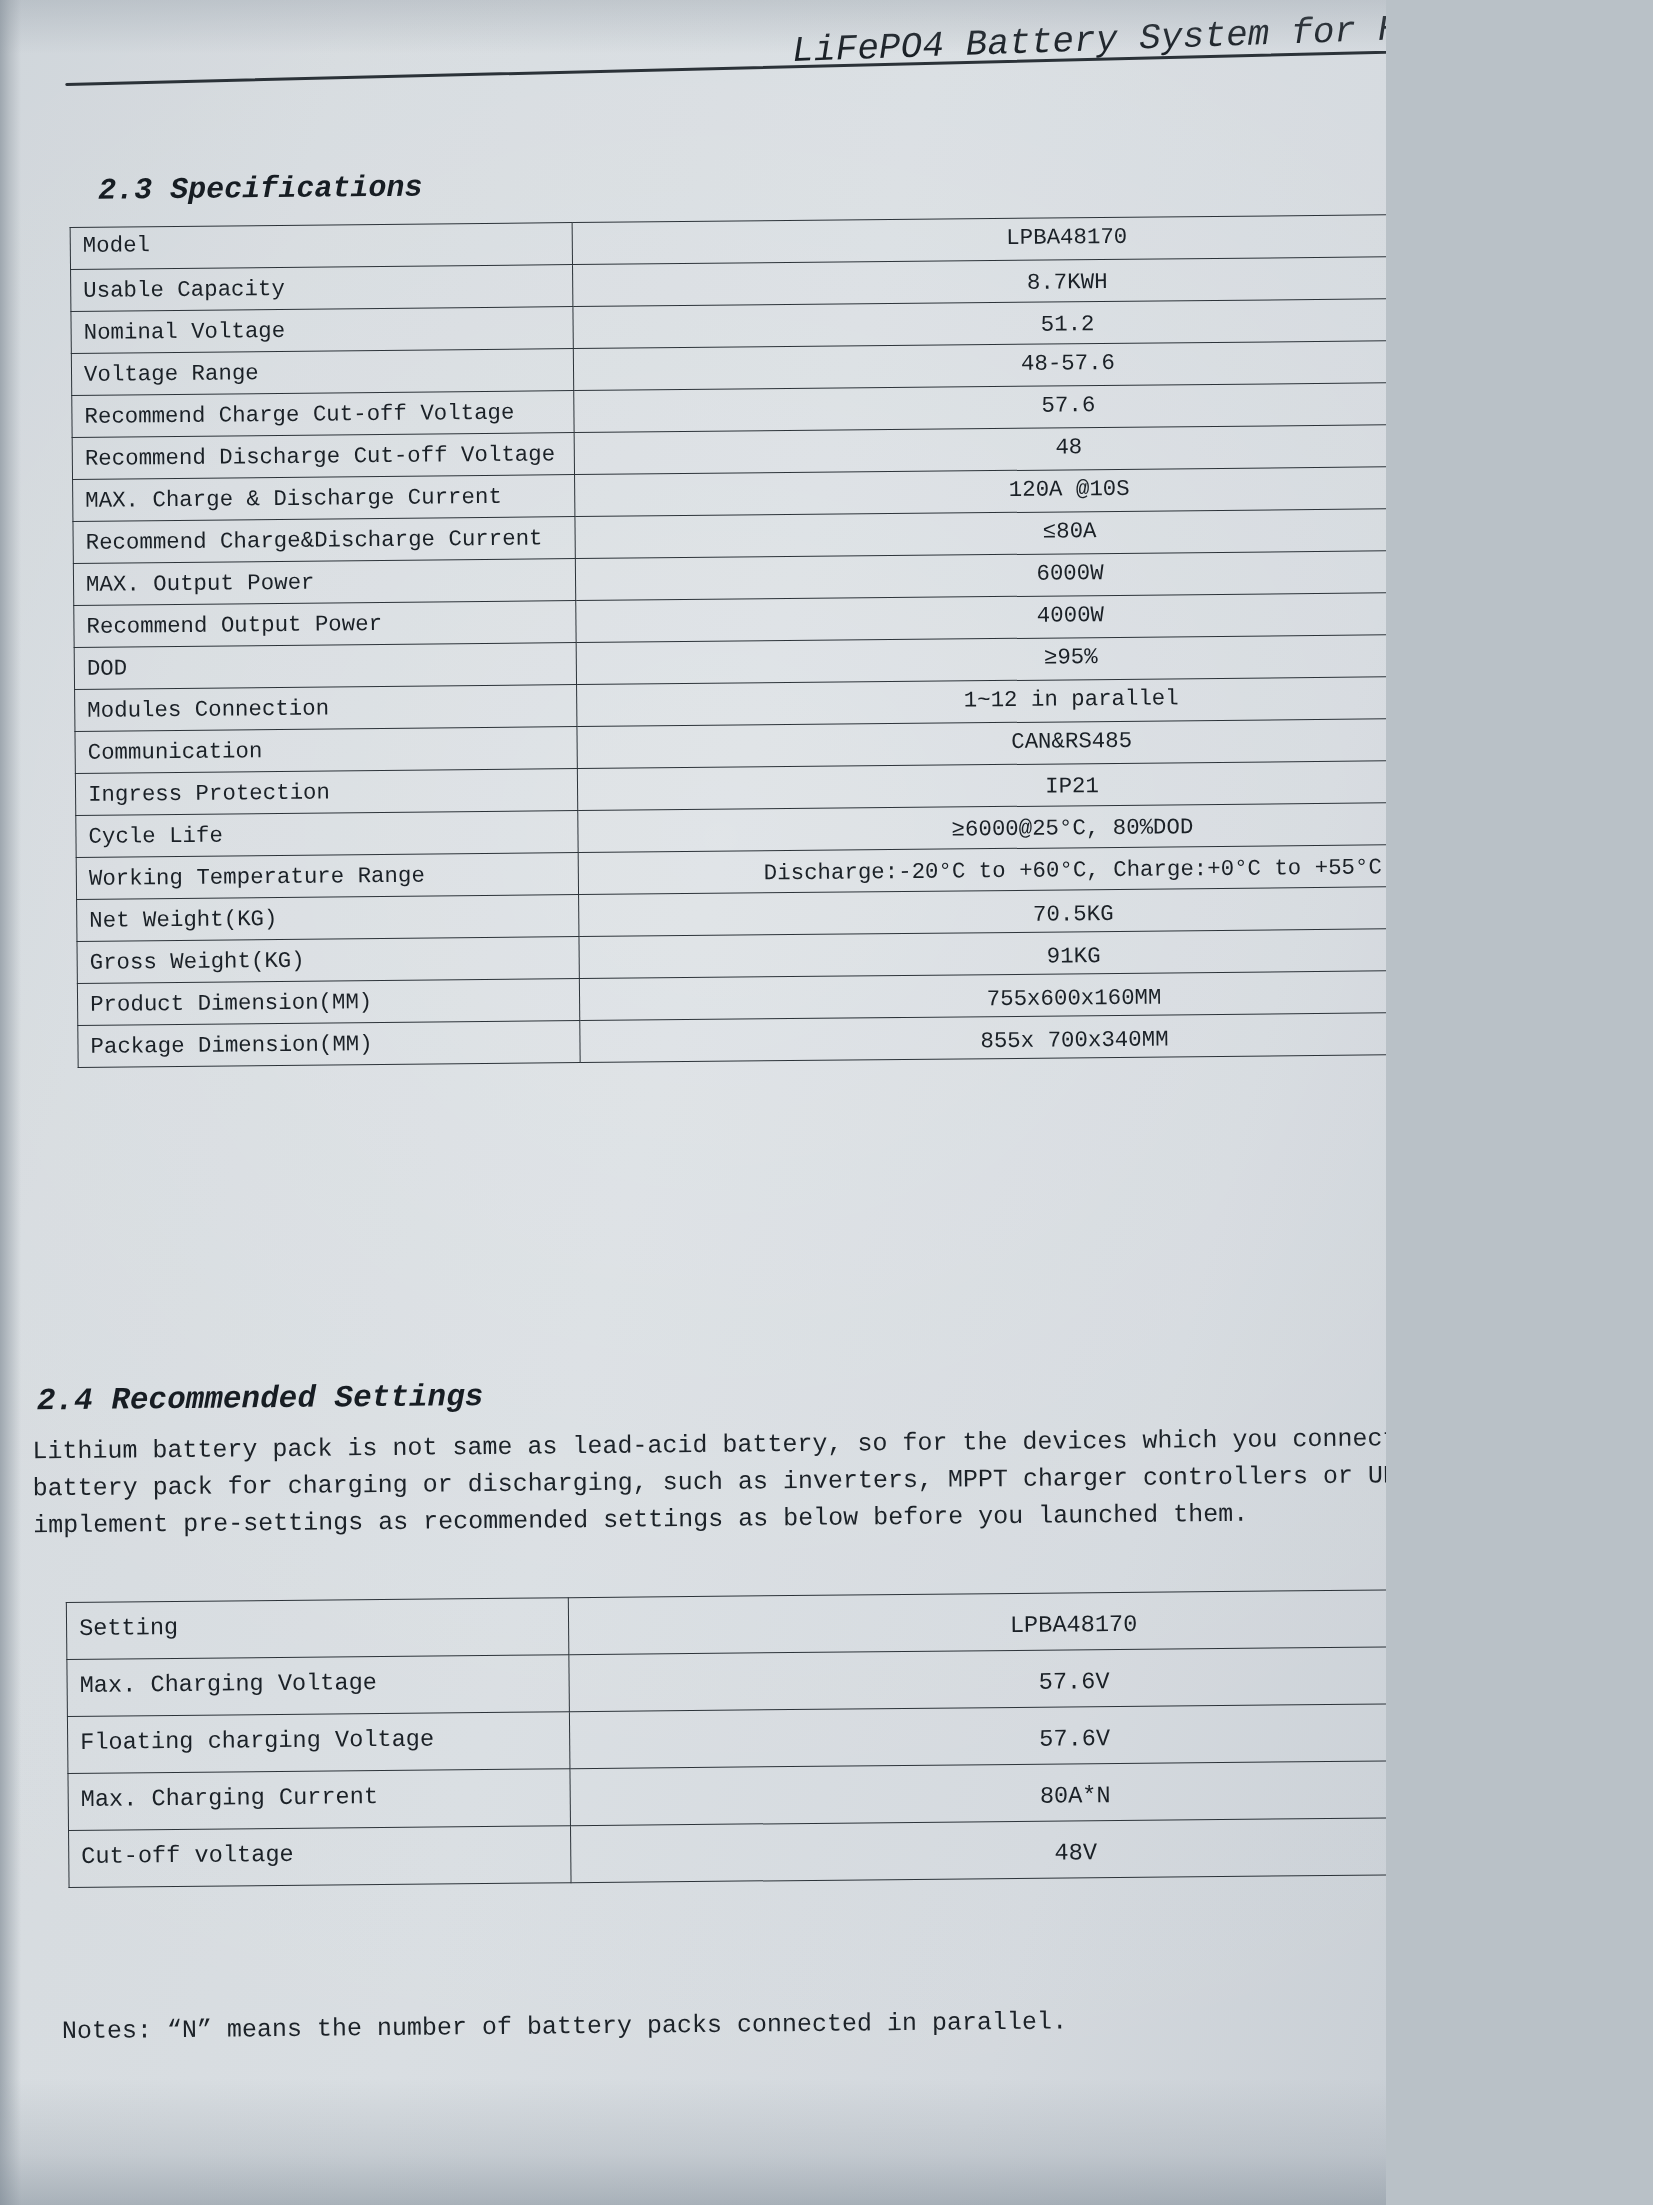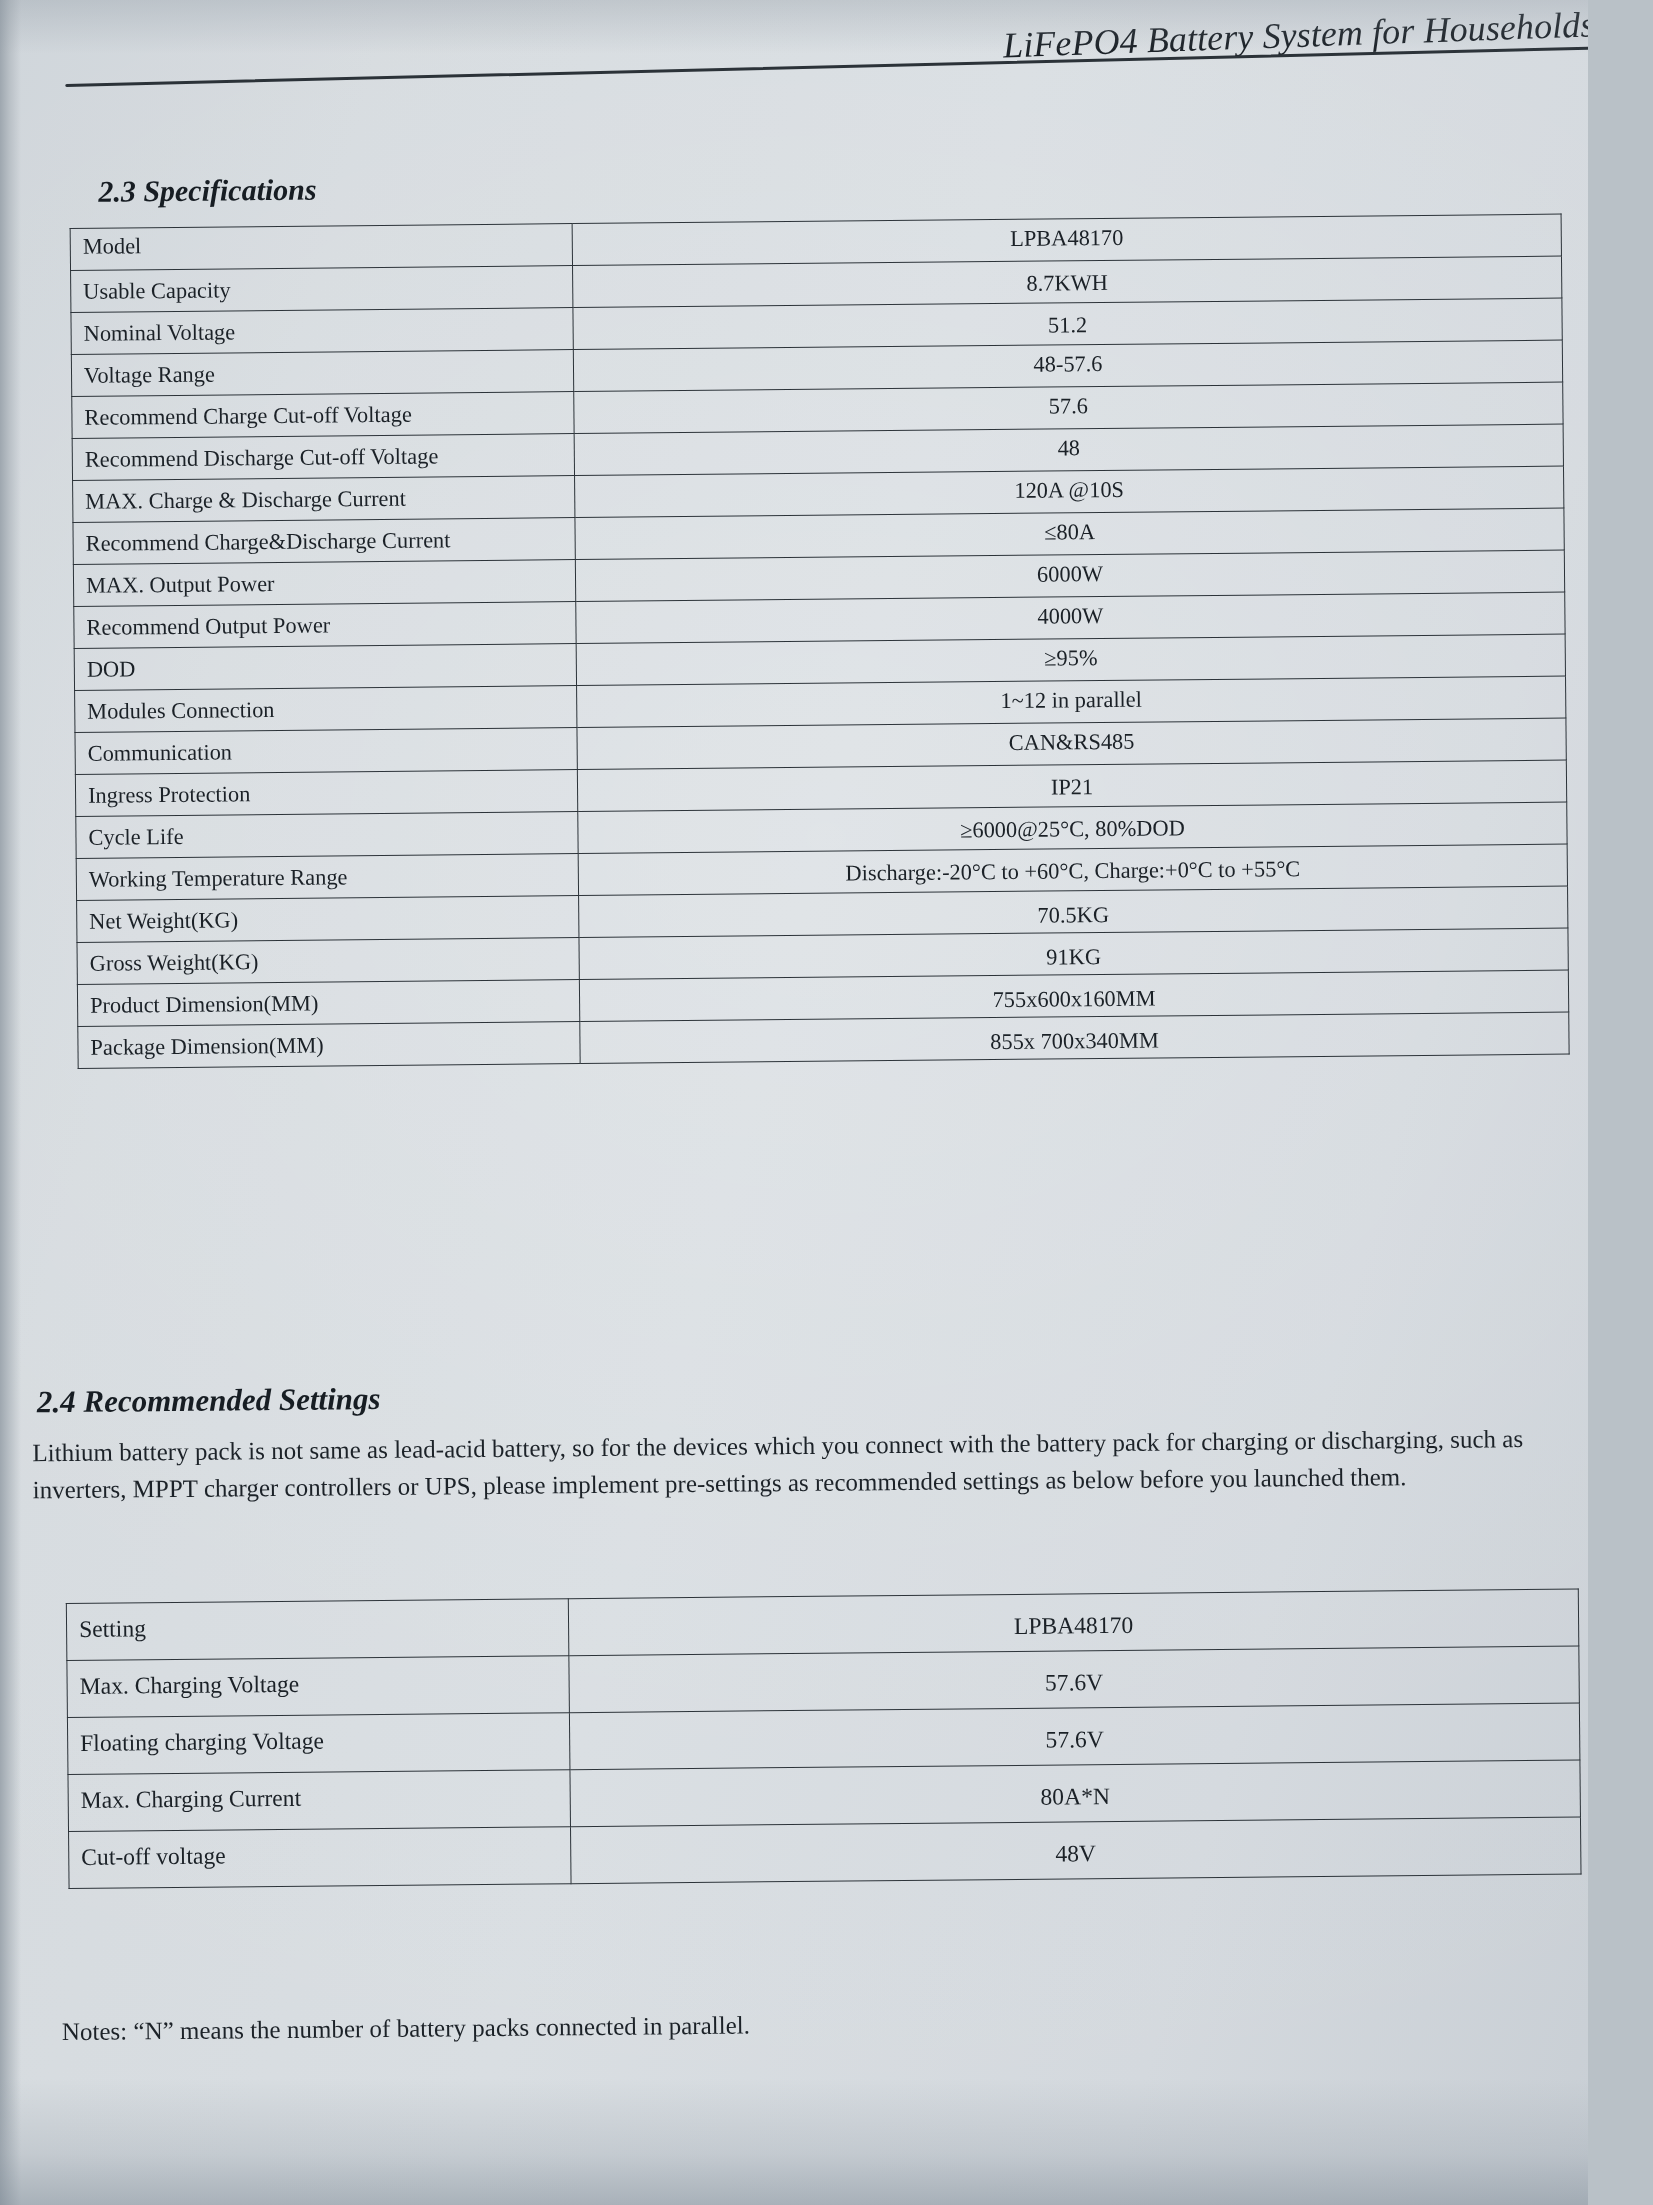--- a/index.html
+++ b/index.html
@@ -2,25 +2,25 @@
 <html style="font-size:9.7px"><head>
 <meta charset="utf-8">
 <style>
   html, body {
     margin: 0;
     padding: 0;
     background: #b9c1c7;
   }
   .page {
     position: relative;
-    width: 1588px;
+    width: 1386px;
     height: 2205px;
     overflow: hidden;
     background: #15803d;
-    font-family: Liberation Serif, serif;
+    font-family: Liberation Mono, monospace;
     color: #1e2429;
   }
   
   .paper-surface {
     position: absolute;
     inset: 0;
     background:
       radial-gradient(ellipse 150% 90% at 52% 38%, rgba(255,255,255,0.20) 0%, rgba(255,255,255,0.04) 45%, rgba(0,0,0,0.0) 70%),
       linear-gradient(105deg, #cfd5da 0%, #d6dbdf 18%, #d9dee2 48%, #d4d9de 78%, #c9cfd5 100%);
     pointer-events: none;

